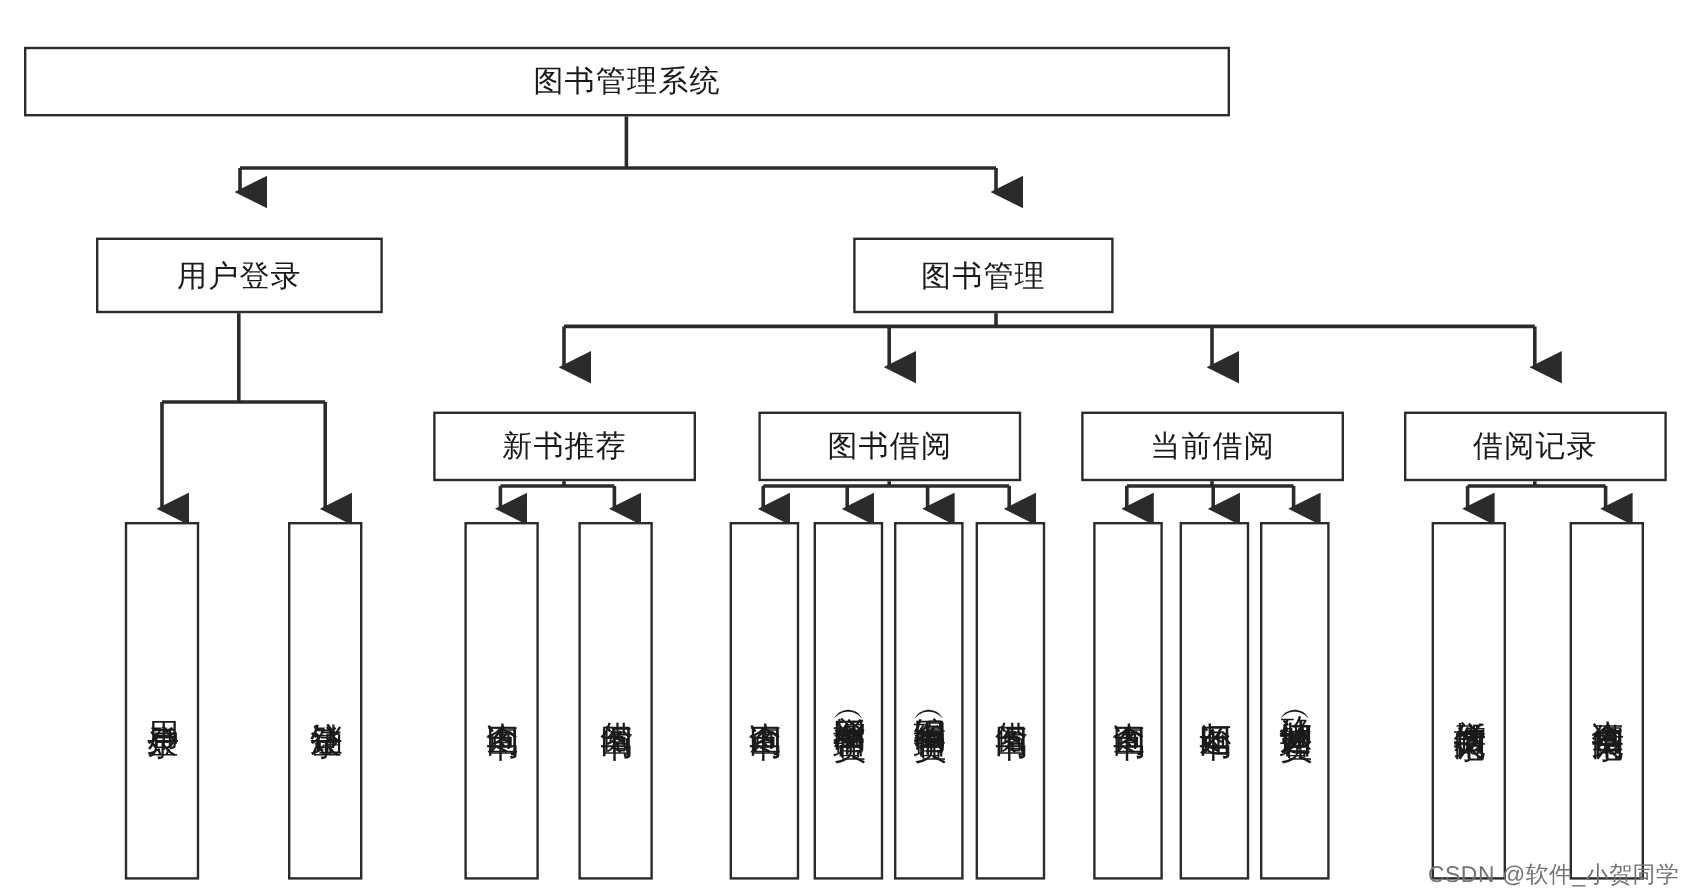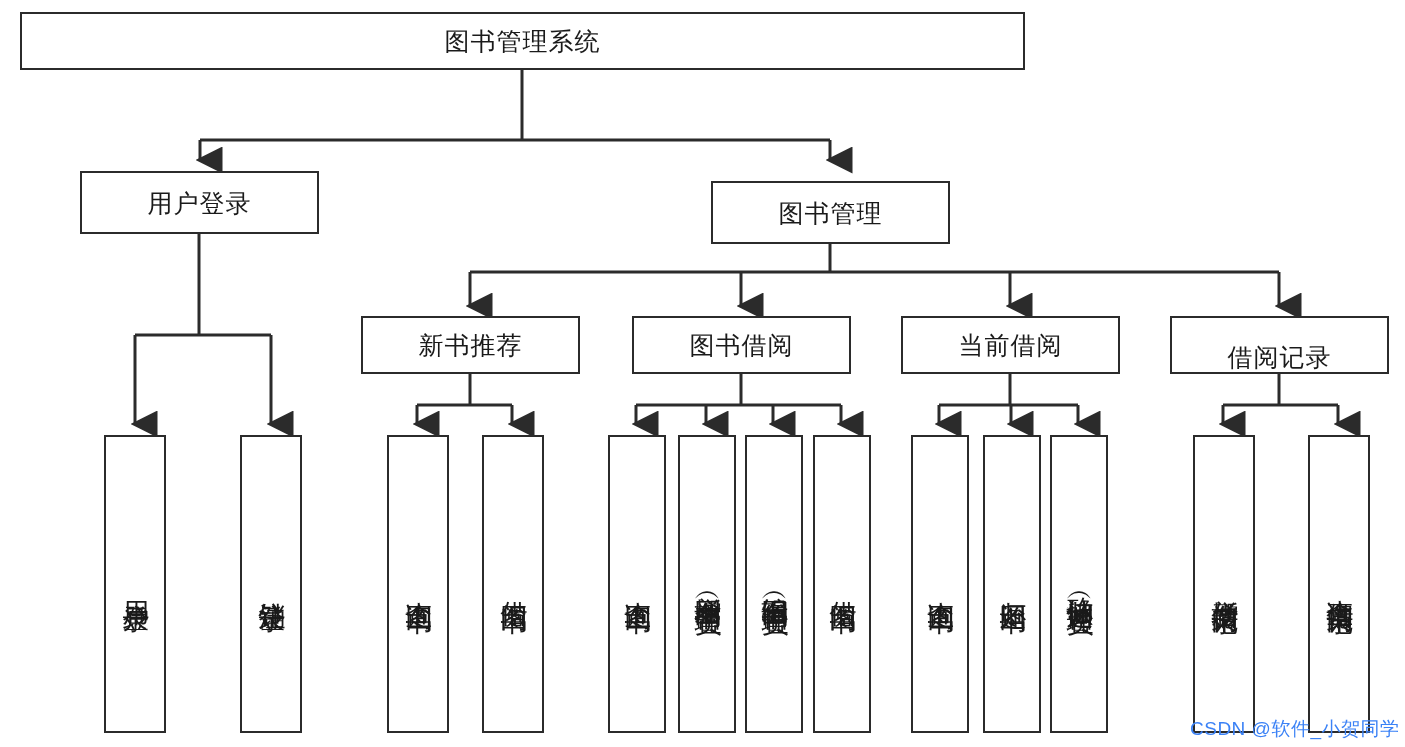--- a/index.html
+++ b/index.html
@@ -32,20 +32,21 @@
     border: 2.5px solid #2b2b2b;
     display: flex;
     align-items: center;
     justify-content: center;
     color: #1a1a1a;
   }
   .node-h {
     font-size: 25px;
     letter-spacing: 1px;
     line-height: 1.2;
+    margin-top: 27px;
   }
   .node-root {
     font-size: 25px;
   }
   .node-v {
     writing-mode: vertical-rl;
     text-orientation: upright;
     font-size: 27px;
     line-height: 1.18;
     letter-spacing: 2px;
@@ -56,21 +57,21 @@
   }
   .node-v .vtext {
     writing-mode: vertical-rl;
     text-orientation: upright;
     display: block;
     max-height: 100%;
   }
   .watermark {
     position: absolute;
     font-size: 19px;
-    color: #3b82f6;
+    color: #737373;
     white-space: nowrap;
     letter-spacing: 0.5px;
   }
 </style>
 </head>
 <body>
 
 <div id="canvas">
 
   <svg id="wires" viewBox="0 0 1405 747" xmlns="http://www.w3.org/2000/svg">
@@ -123,34 +124,34 @@
     </g>
   </svg>
 
   <div class="node node-h node-root" style="left:20px; top:12px; width:1005px; height:58px;">
     <span>图书管理系统</span>
   </div>
 
   <div class="node node-h" style="left:80px; top:171px; width:239px; height:63px;">
     <span>用户登录</span>
   </div>
-  <div class="node node-h" style="left:711px; top:181px; width:239px; height:63px;">
+  <div class="node node-h" style="left:711px; top:171px; width:217px; height:63px;">
     <span>图书管理</span>
   </div>
 
   <div class="node node-h" style="left:632px; top:316px; width:219px; height:58px;">
     <span>图书借阅</span>
   </div>
   <div class="node node-h" style="left:361px; top:316px; width:219px; height:58px;">
     <span>新书推荐</span>
   </div>
   <div class="node node-h" style="left:901px; top:316px; width:219px; height:58px;text-align:center;">
     <span>当前借阅</span>
   </div>
-  <div class="node node-h" style="left:1170px; top:316px; width:219px; height:58px;align-items:flex-end;">
+  <div class="node node-h" style="left:1170px; top:316px; width:219px; height:58px;">
     <span>借阅记录</span>
   </div>
 
   <div class="node node-v" style="left:104px; top:435px; width:62px; height:298px;">
     <span class="vtext">用户登录</span>
   </div>
   <div class="node node-v" style="left:240px; top:435px; width:62px; height:298px;">
     <span class="vtext">注销登录</span>
   </div>
 

